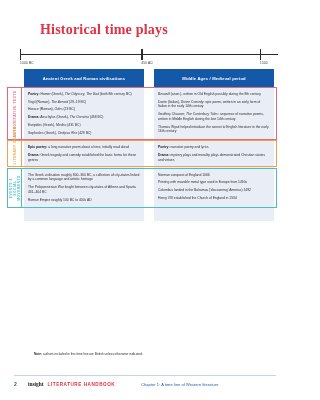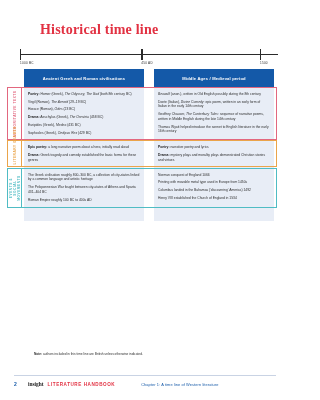--- a/index.html
+++ b/index.html
@@ -123,21 +123,21 @@
   }
   .topline{
     position:absolute;left:14px;top:375px;width:262px;height:0.6px;background:#c9d3e4;
   }
 </style>
 </head>
 <body>
 
 <div class="page">
 
-  <div class="title">Historical time line</div>
+  <div class="title">Historical time plays</div>
 
   <div class="axis">
     <div class="axis-line"></div>
     <div id="axis-ticks">
         <div class="tick" style="left: 0%;"></div>
         <div class="tick-label" style="left: 0%;">1000 BC</div>
         <div class="tick" style="left: 47%;"></div>
         <div class="tick-label" style="left: 47%;">450 AD</div>
         <div class="tick" style="left: 93%;"></div>
         <div class="tick-label" style="left: 93%;">1500</div>

